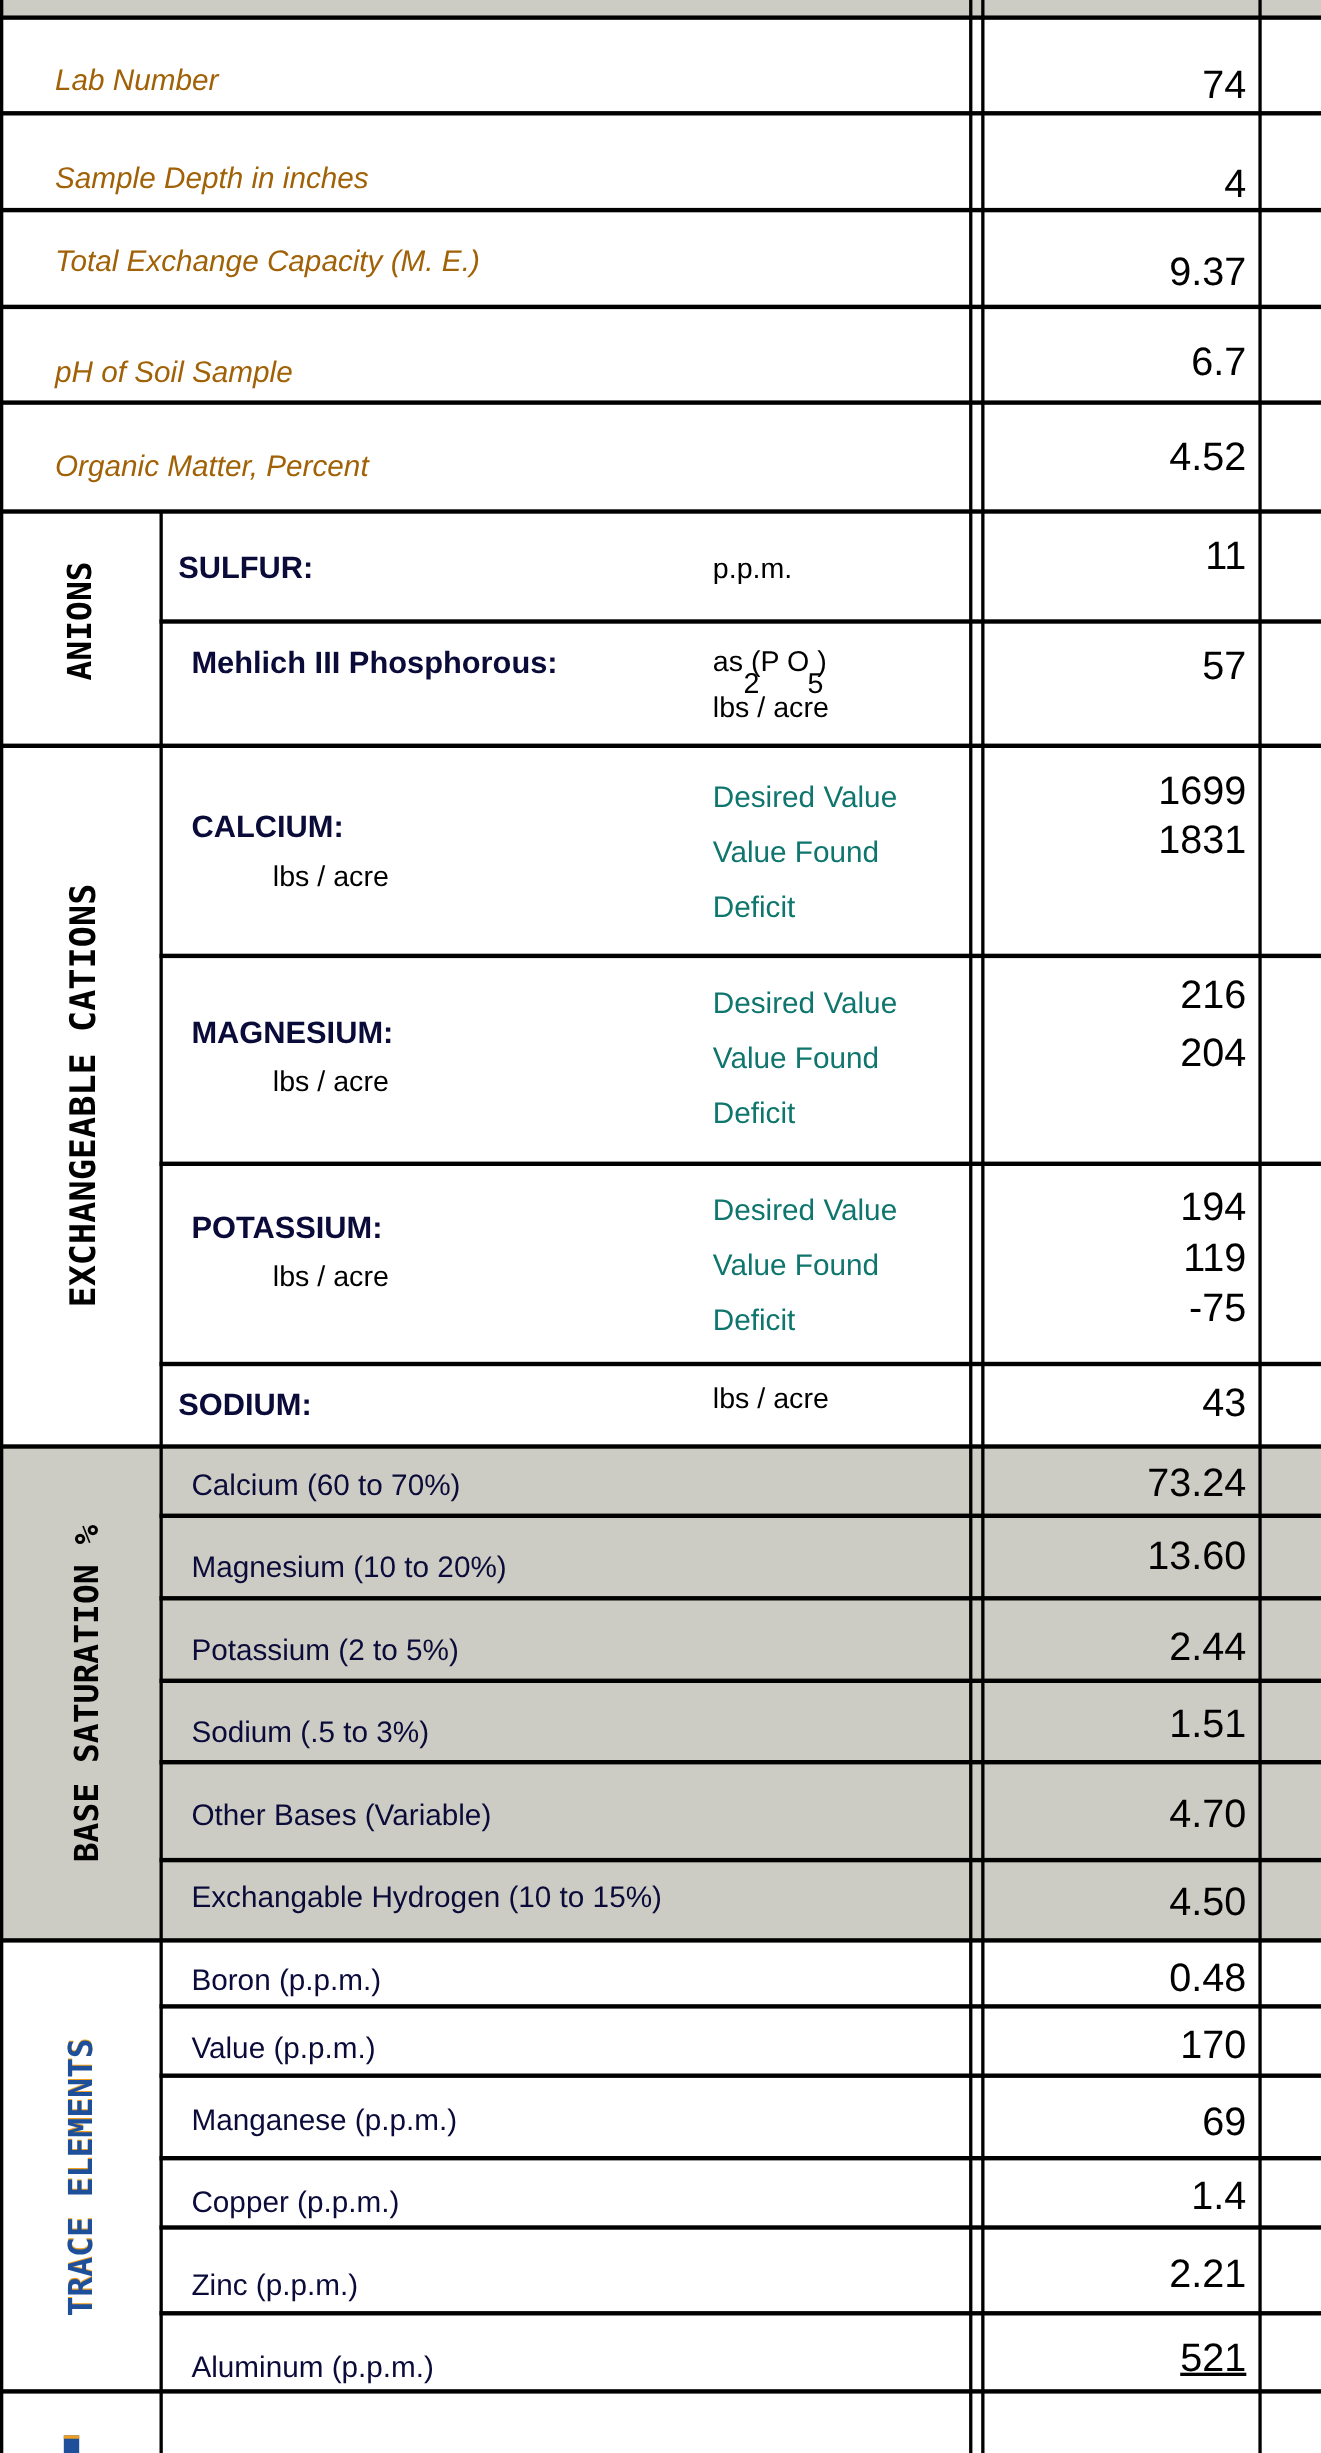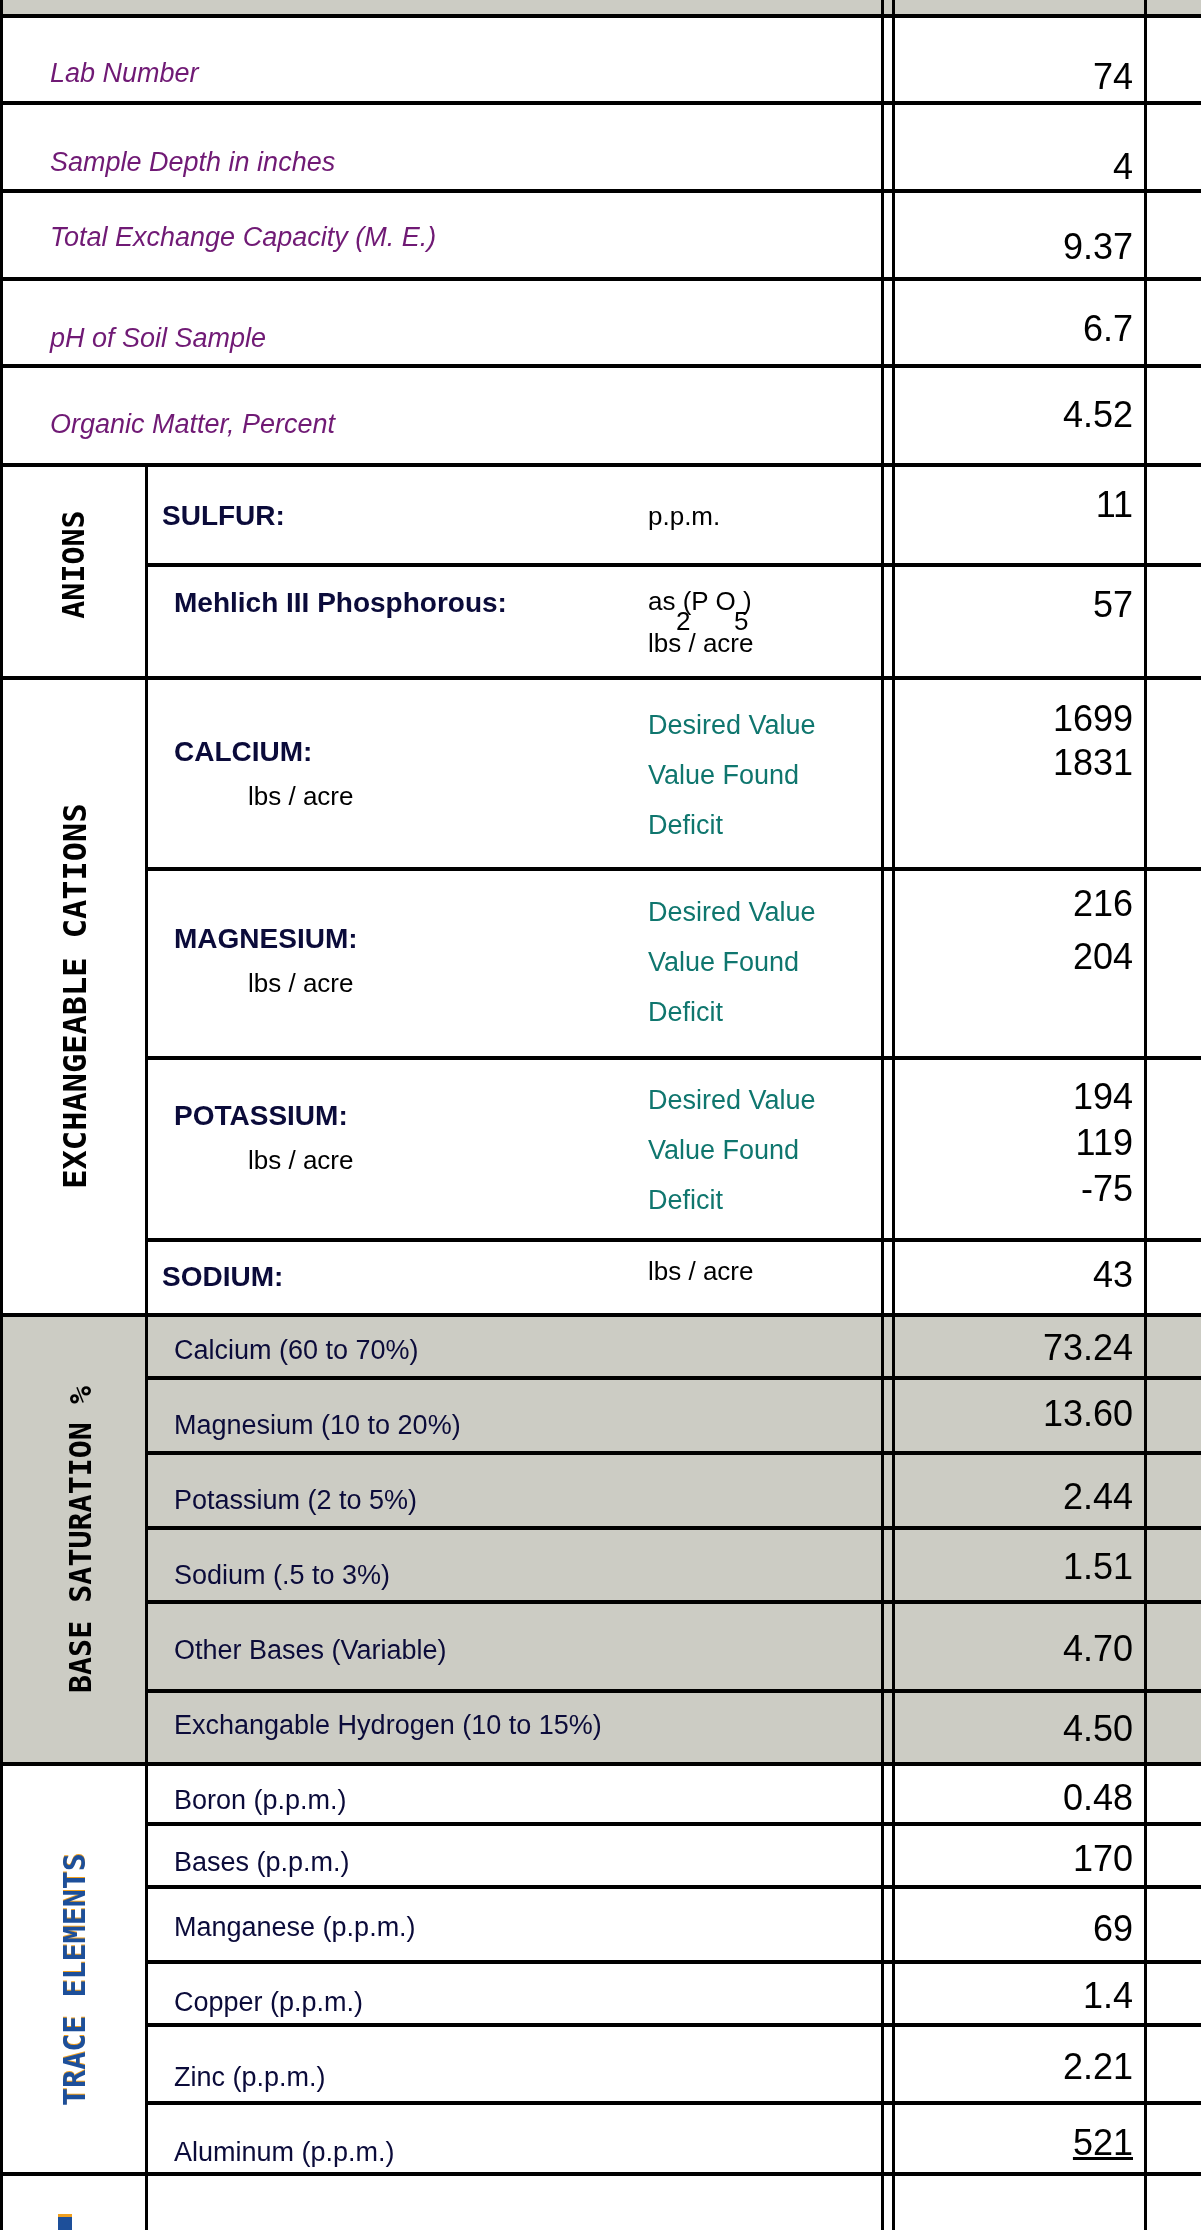--- a/index.html
+++ b/index.html
@@ -2,21 +2,21 @@
 <html><head>
 <meta charset="utf-8">
 <style>
   html, body { margin: 0; padding: 0; background: #ffffff; }
   body { width: 1201px; height: 2230px; position: relative; overflow: hidden;
          font-family: "Liberation Sans", sans-serif; color: #0b0b2a; }
   .abs { position: absolute; box-sizing: border-box; }
   .hline { position: absolute; left: 0; width: 1201px; height: 4px; background: #000; }
   .vline { position: absolute; width: 3px; background: #000; }
   .gray { background: #ccccc4; }
-  .lbl-italic { position: absolute; left: 50px; font-style: italic; font-size: 27px; color: #701a75; text-align: center; }
+  .lbl-italic { position: absolute; left: 50px; font-style: italic; font-size: 27px; color: #a16207; text-align: center; }
   .val { position: absolute; right: 68px; font-size: 36px; color: #000; text-align: right; }
   .bold { position: absolute; font-weight: bold; font-size: 28px; color: #0b0b3a; }
   .unit { position: absolute; font-size: 26px; color: #000; }
   .sub { position: absolute; font-size: 27px; color: #0f766e; }
   .blabel { position: absolute; left: 174px; font-size: 27px; color: #0b0b3a; }
   .vert { position: absolute; white-space: nowrap; font-family: "DejaVu Sans Mono", monospace;
           font-weight: bold; transform: rotate(-90deg); transform-origin: center center; text-align: center; }
 </style>
 </head>
 <body>
@@ -132,21 +132,21 @@
 <div class="val" style="top:1546px;margin-left:39px;">1.51</div>
 <div class="blabel" style="top:1635px;">Other Bases (Variable)</div>
 <div class="val" style="top:1628px;">4.70</div>
 <div class="blabel" style="top:1710px;">Exchangable Hydrogen (10 to 15%)</div>
 <div class="val" style="top:1708px;">4.50</div>
 
 <div class="vert" style="left:-96px;top:1962px;width:340px;font-size:30px;color:#1d4f9a;text-shadow:1px 0 0 #f0a020;">TRACE ELEMENTS</div>
 
 <div class="blabel" style="top:1785px;">Boron (p.p.m.)</div>
 <div class="val" style="top:1777px;">0.48</div>
-<div class="blabel" style="top:1847px;">Bases (p.p.m.)</div>
+<div class="blabel" style="top:1847px;">Value (p.p.m.)</div>
 <div class="val" style="top:1838px;">170</div>
 <div class="blabel" style="top:1912px;">Manganese (p.p.m.)</div>
 <div class="val" style="top:1908px;">69</div>
 <div class="blabel" style="top:1987px;">Copper (p.p.m.)</div>
 <div class="val" style="top:1975px;text-align:right;">1.4</div>
 <div class="blabel" style="top:2062px;">Zinc (p.p.m.)</div>
 <div class="val" style="top:2046px;">2.21</div>
 <div class="blabel" style="top:2137px;">Aluminum (p.p.m.)</div>
 <div class="val" style="top:2122px;text-decoration:underline;">521</div>
 

